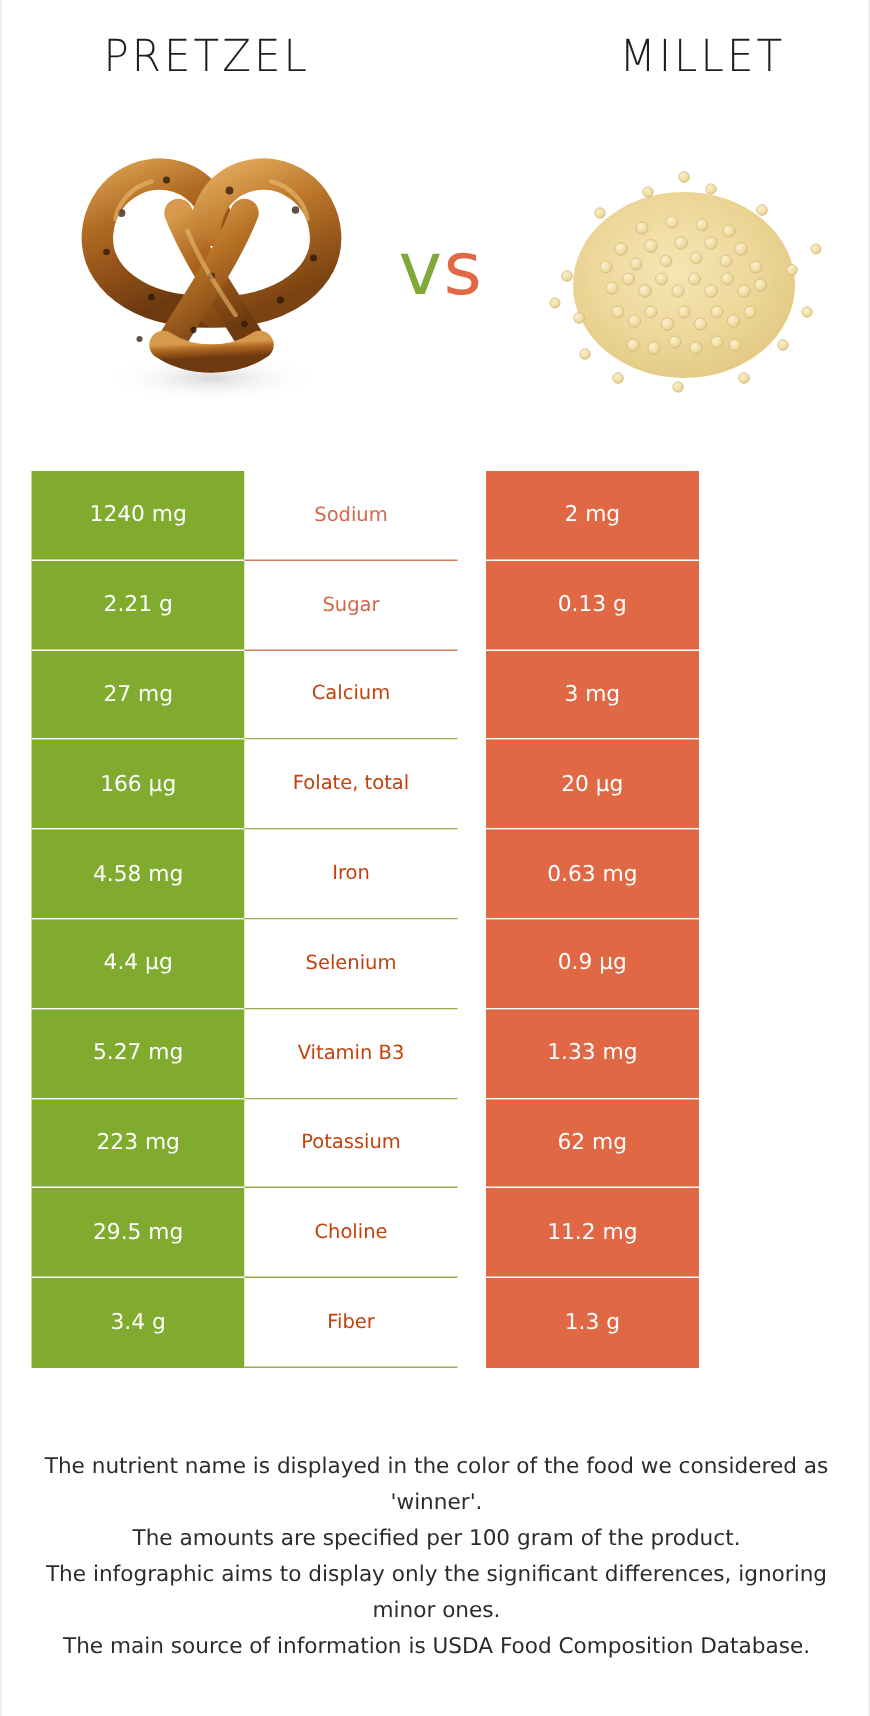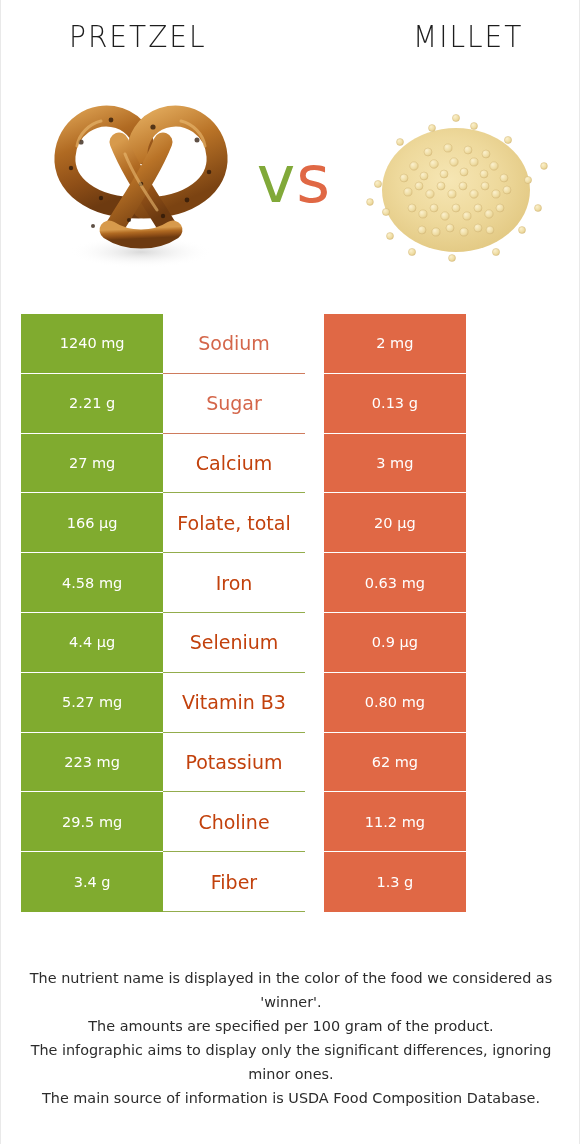--- a/index.html
+++ b/index.html
@@ -65,21 +65,21 @@
   }
   .hero-img.left  { left: 40px; }
   .hero-img.right { left: 355px; }
 
   .vs {
     position: absolute;
     left: 228px;
     top: 50px;
     width: 130px;
     text-align: center;
-    font-size: 65px;
+    font-size: 49px;
     font-weight: 400;
     letter-spacing: 1px;
     font-family: "DejaVu Sans", sans-serif;
     line-height: 100px;
   }
   .vs .v { color: #81a939; }
   .vs .s { color: #e06845; }
 
   
   .table {
@@ -111,21 +111,21 @@
   .cell.right-val {
     width: 180px;
     background: #e06845;
     color: #ffffff;
     border-bottom: 1.6px solid #ffffff;
     margin-left: 19px;
   }
   .cell.name {
     width: 179px;
     background: #ffffff;
-    font-size: 19px;
+    font-size: 13px;
   }
   .row:last-child .cell.left-val,
   .row:last-child .cell.right-val {
     border-bottom: none;
   }
   .cell.name.win-green {
     color: #c2410c;
     border-bottom: 1px solid #93ad4d;
   }
   .cell.name.win-orange {
@@ -329,21 +329,21 @@
 
     <div class="row">
       <div class="cell left-val">4.4 µg</div>
       <div class="cell name win-green">Selenium</div>
       <div class="cell right-val">0.9 µg</div>
     </div>
 
     <div class="row">
       <div class="cell left-val">5.27 mg</div>
       <div class="cell name win-green">Vitamin B3</div>
-      <div class="cell right-val">0.80 mg</div>
+      <div class="cell right-val">1.33 mg</div>
     </div>
 
     <div class="row">
       <div class="cell left-val">223 mg</div>
       <div class="cell name win-green">Potassium</div>
       <div class="cell right-val">62 mg</div>
     </div>
 
     <div class="row">
       <div class="cell left-val">29.5 mg</div>

